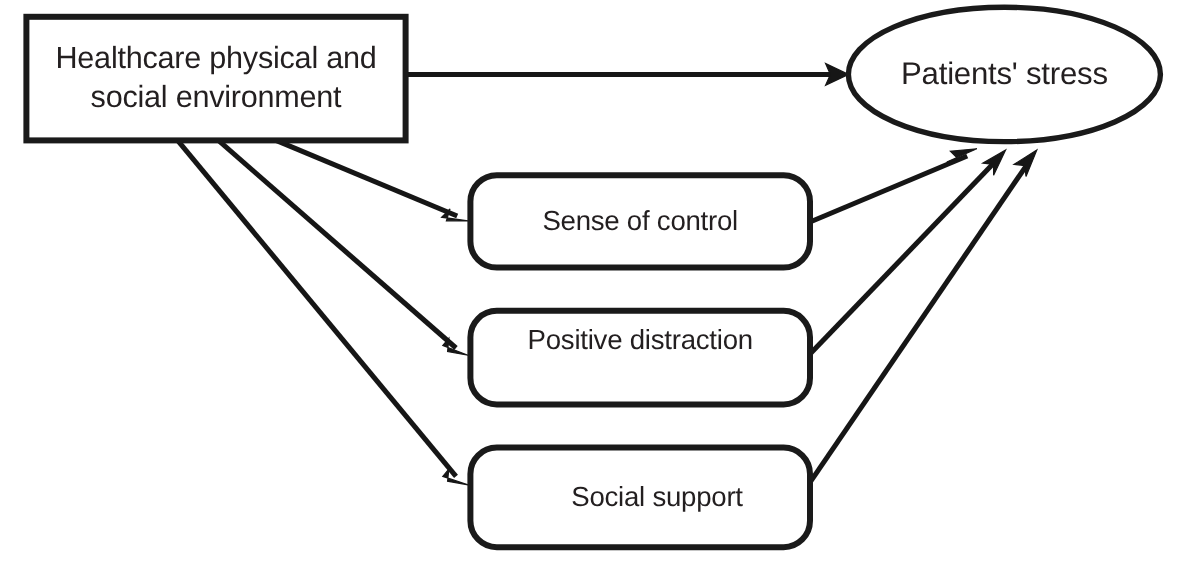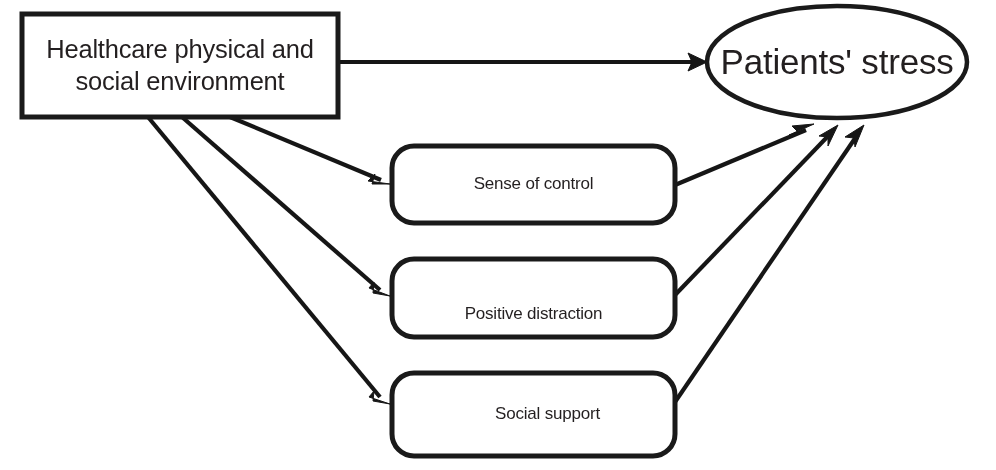--- a/index.html
+++ b/index.html
@@ -55,57 +55,57 @@
     stroke-linejoin: miter;
   }
   .node-label {
     position: absolute;
     display: flex;
     align-items: center;
     justify-content: center;
     text-align: center;
     color: #231f20;
     font-family: "Liberation Sans", sans-serif;
-    font-size: 17px;
+    font-size: 23px;
     line-height: 1.22;
     letter-spacing: -0.2px;
     white-space: pre-line;
     pointer-events: none;
   }
   #label-source {
     left: 24px;
     top: 16px;
     width: 312px;
     height: 99px;
     font-size: 25.5px;
   }
   #label-m0 {
     left: 394px;
     top: 148px;
     width: 279px;
     height: 72px;
   }
   #label-m1 {
     left: 394px;
-    top: 278px;
+    top: 247px;
     width: 279px;
     height: 73px;
   }
   #label-m2 {
     left: 408px;
     top: 375px;
     width: 279px;
     height: 79px;
   }
   #label-outcome {
     left: 710px;
     top: 10px;
     width: 254px;
     height: 104px;
-    font-size: 35px;
+    font-size: 26px;
   }
 </style>
 </head>
 <body>
 
 <div id="diagram-root">
 
   <svg id="diagram-svg" viewBox="0 0 996 470">
 
     <g>

